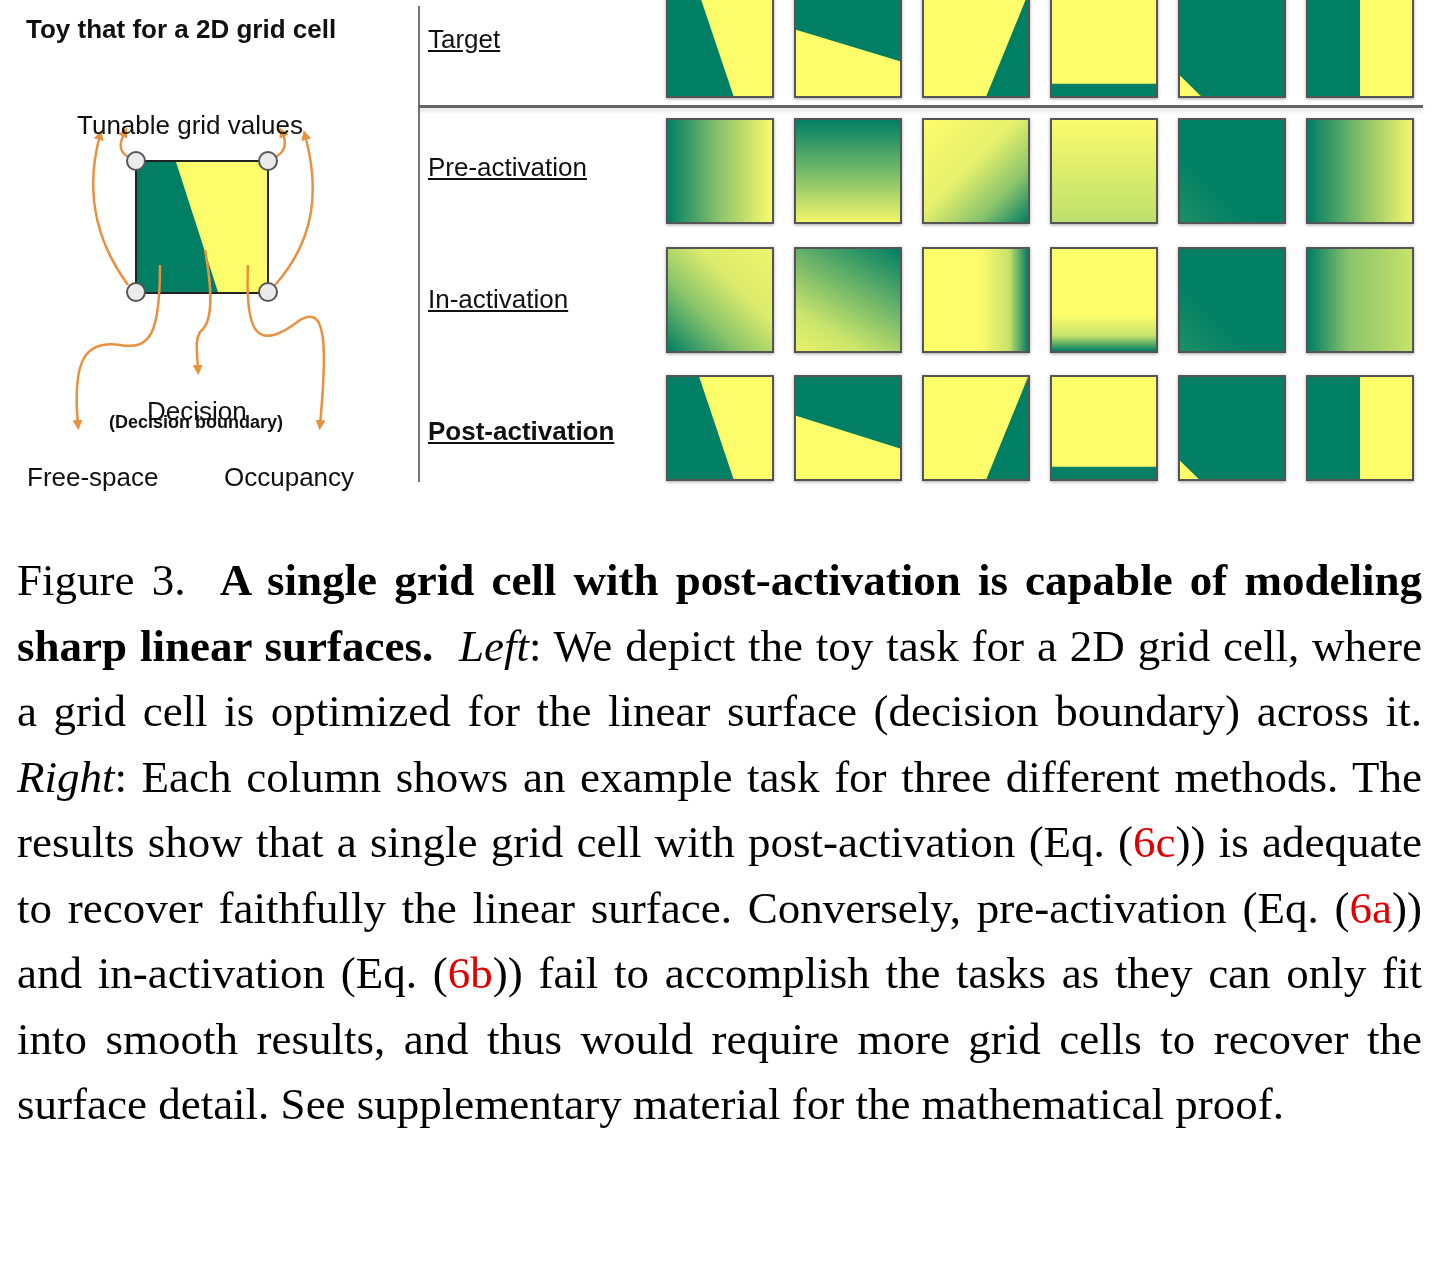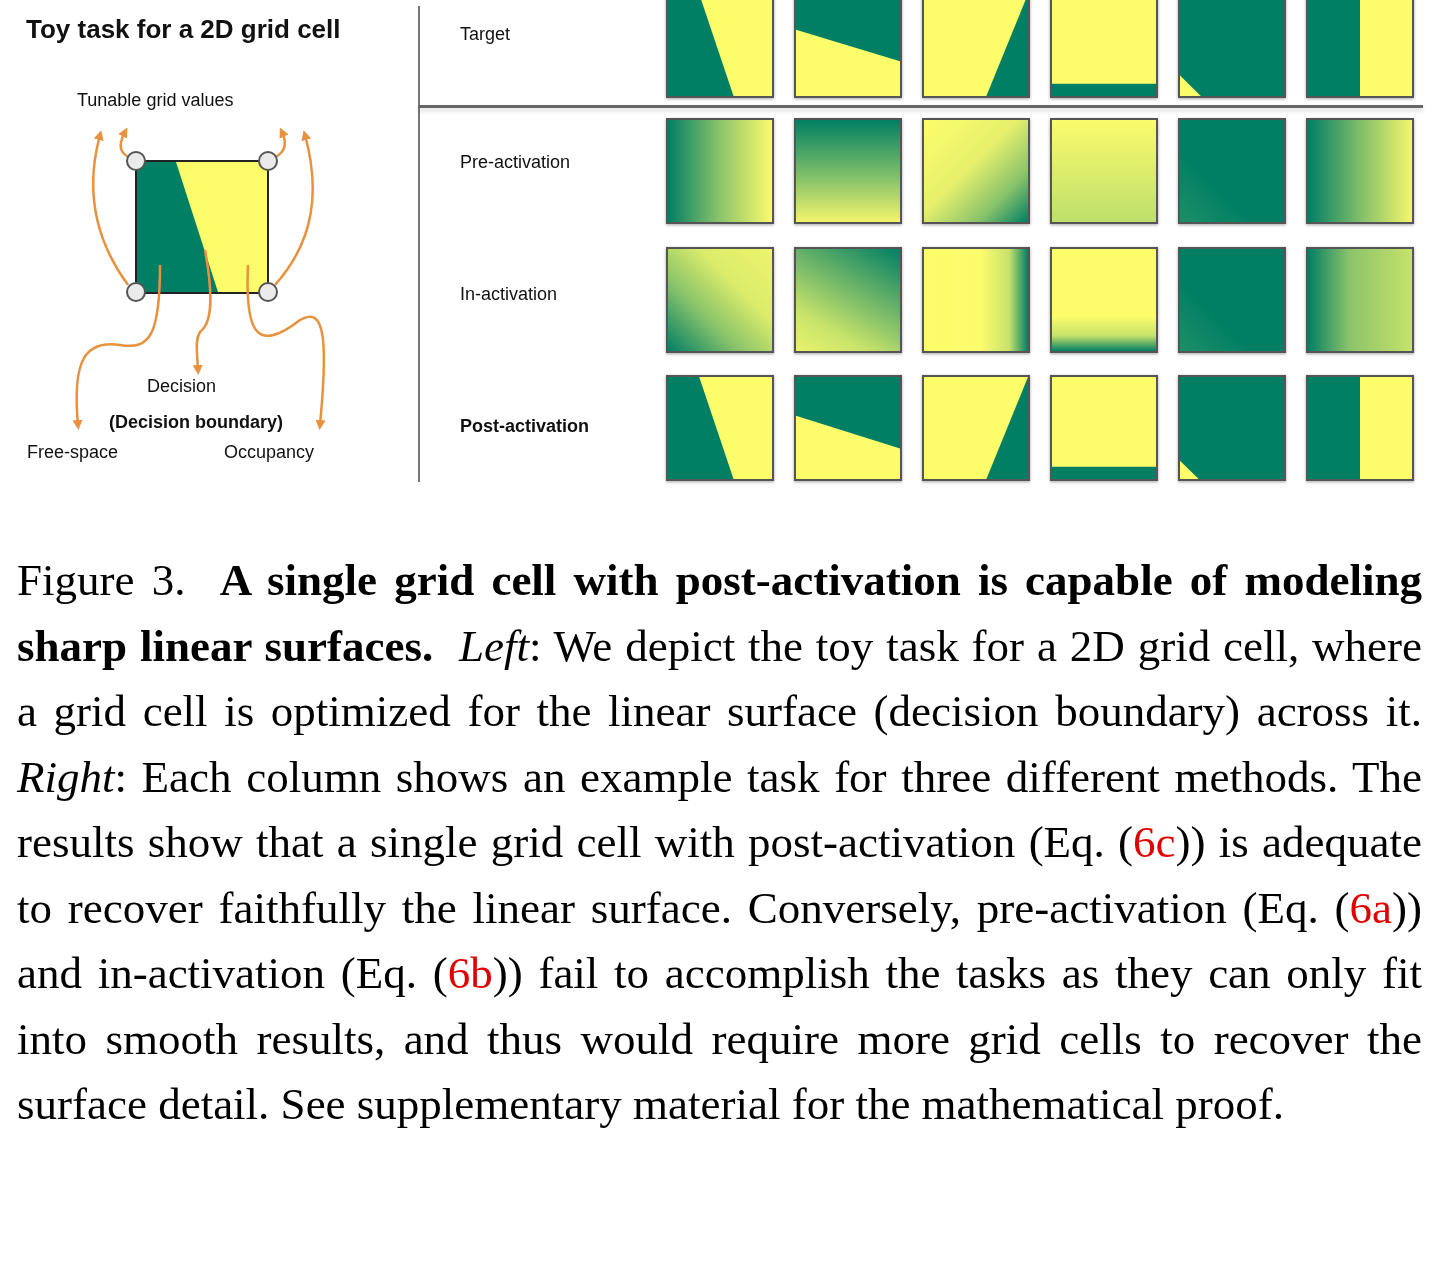--- a/index.html
+++ b/index.html
@@ -1,34 +1,34 @@
 <!DOCTYPE html>
 <html><head>
 <meta charset="utf-8">
 <style>
   html,body{margin:0;padding:0;background:#fff;}
   body{width:1440px;height:1272px;position:relative;overflow:hidden;font-family:"Liberation Sans",sans-serif;color:#111;}
   .abs{position:absolute;}
   .left-title{left:26px;top:14px;font-size:26px;font-weight:bold;white-space:nowrap;}
-  .lbl{font-size:18px;white-space:nowrap;}
+  .lbl{font-size:26px;white-space:nowrap;margin-top:20px;}
   .lbl-sm{font-size:18px;white-space:nowrap;font-weight:bold;}
   .vline{left:418px;top:6px;width:2px;height:476px;background:#777;}
   .hline{left:418px;top:105px;width:1005px;height:3px;background:#666;box-shadow:0 3px 4px rgba(0,0,0,.15);}
-  .rowlbl{left:460px;font-size:18px;white-space:nowrap;}
+  .rowlbl{left:428px;font-size:26px;white-space:nowrap;text-decoration:underline;}
   .rowlbl.bold{font-weight:bold;}
   .cell{position:absolute;width:108px;height:106px;box-sizing:border-box;border:2px solid #555;box-shadow:0 1px 3px rgba(0,0,0,.35);overflow:hidden;}
   .cell svg{display:block;width:100%;height:100%;}
   .caption{left:17px;top:548px;width:1405px;font-family:Liberation Serif, serif;font-size:45px;line-height:65.5px;text-align:justify;text-align-last:left;color:#000;}
   .caption b{font-weight:bold;}
   .ref{color:#e00000;}
 </style>
 </head>
 <body>
 
-<div class="abs left-title">Toy task for a 2D grid cell</div>
+<div class="abs left-title">Toy that for a 2D grid cell</div>
 
 <svg class="abs" style="left:0;top:60px" width="410" height="420" viewBox="0 60 410 420">
   <defs>
     <marker id="ah" markerWidth="10" markerHeight="10" refX="5" refY="5" orient="auto" markerUnits="userSpaceOnUse">
       <path d="M0,0 L10,5 L0,10 z" fill="#e8913f"></path>
     </marker>
   </defs>
 
   <g>
     <rect x="136" y="161" width="132" height="132" fill="#fdfd6b" stroke="#222" stroke-width="2"></rect>

